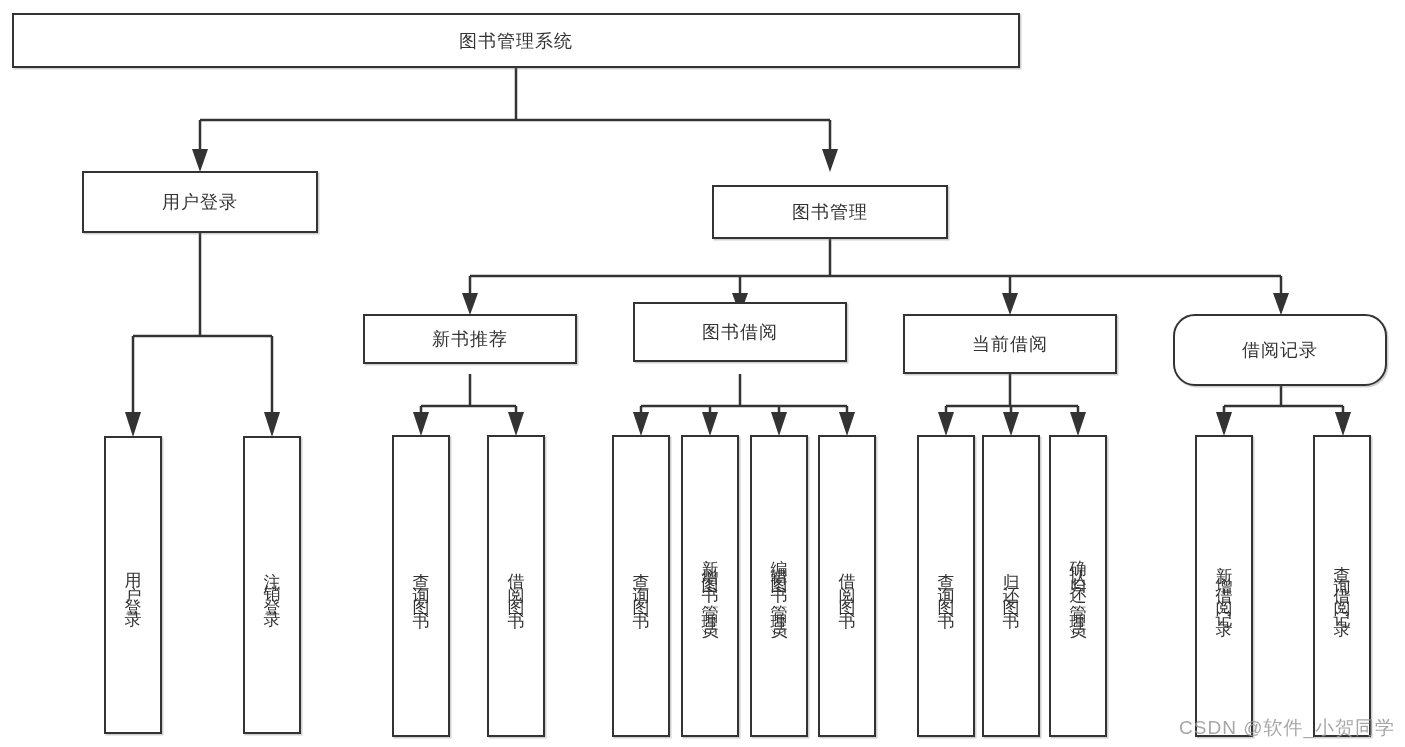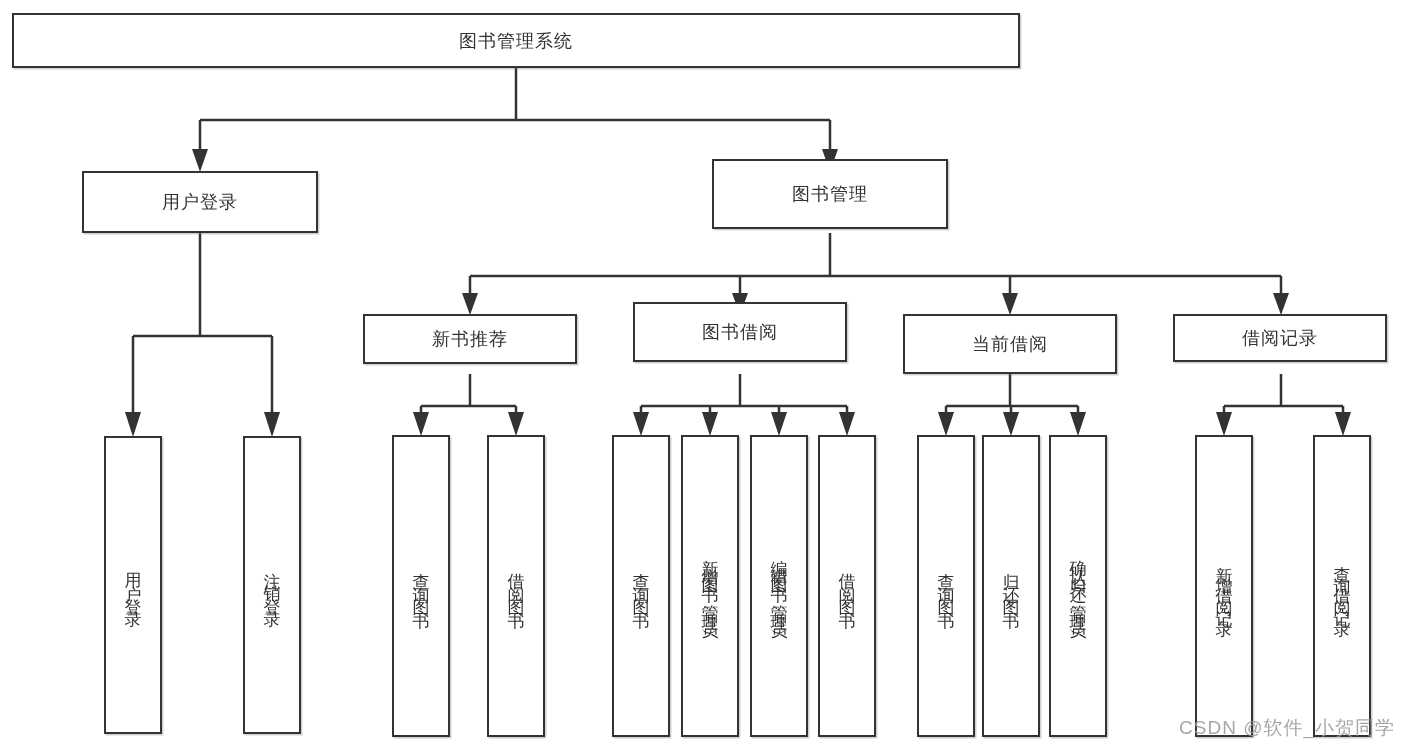--- a/index.html
+++ b/index.html
@@ -110,34 +110,34 @@
     </g>
   </svg>
 
   <div class="node hbox" style="left:12px; top:13px; width:1008px; height:55px;">
     <span>图书管理系统</span>
   </div>
 
   <div class="node hbox" style="left:82px; top:171px; width:236px; height:62px;">
     <span>用户登录</span>
   </div>
-  <div class="node hbox" style="left:712px; top:159px; width:236px; height:70px;">
+  <div class="node hbox" style="left:712px; top:185px; width:236px; height:54px;">
     <span>图书管理</span>
   </div>
 
   <div class="node hbox" style="left:363px; top:314px; width:214px; height:50px;">
     <span>新书推荐</span>
   </div>
   <div class="node hbox" style="left:633px; top:302px; width:214px; height:60px;">
     <span>图书借阅</span>
   </div>
   <div class="node hbox" style="left:903px; top:314px; width:214px; height:60px;">
     <span>当前借阅</span>
   </div>
-  <div class="node hbox" style="left:1173px; top:314px; width:214px; height:48px;">
+  <div class="node hbox" style="left:1173px; top:314px; width:214px; height:72px;border-radius:22px;">
     <span>借阅记录</span>
   </div>
 
   <div class="node vbox" style="left:104px; top:436px; height:298px;">
     <span class="vtext">用户登录</span>
   </div>
   <div class="node vbox" style="left:243px; top:436px; height:298px;">
     <span class="vtext">注销登录</span>
   </div>
 

